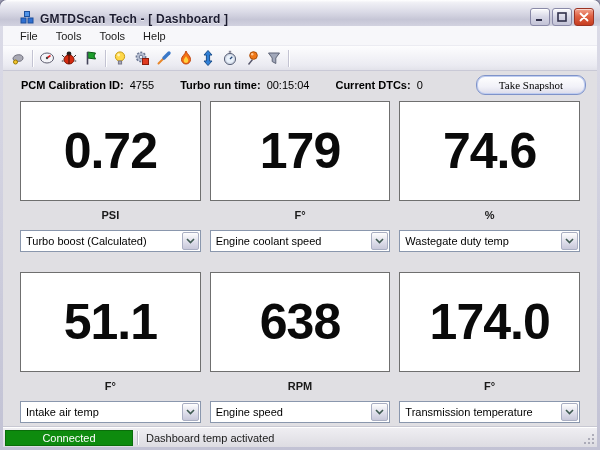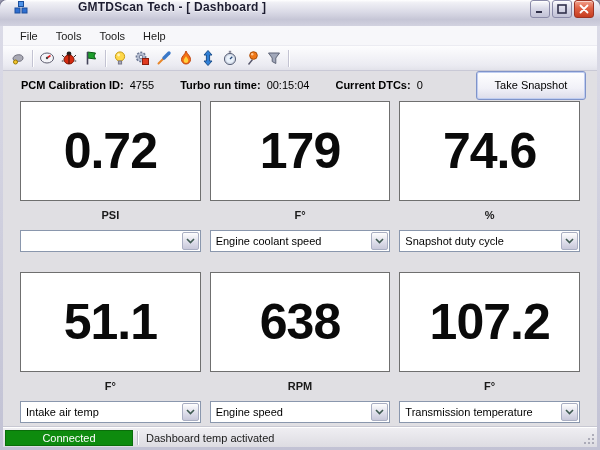--- a/index.html
+++ b/index.html
@@ -6,24 +6,23 @@
   html,body { background:#9a9ab0; font-family:"Liberation Sans", sans-serif; }
   .window{
     position:relative; width:600px; height:450px;
     border-radius:7px 7px 0 0;
     background:linear-gradient(180deg,#dcdce8,#c2c2d4);
     box-shadow:0 0 0 1px #77778f;
     overflow:hidden;
   }
   
   .titlebar{
-    height:26px; display:flex; align-items:flex-start; padding:0 6px 0 13px;
+    height:26px; display:flex; align-items:flex-end; padding:0 6px 0 19px;
     background:linear-gradient(180deg,#ffffff 0%,#f0f0f5 10%,#dbdbe7 45%,#c6c6d6 75%,#d2d2e0 100%);
     border-radius:7px 7px 0 0;
-    gap:44px;
   }
   .title-icon{ width:16px; height:16px; margin-right:5px; flex:0 0 auto; }
   .title-text{ font-size:12px; font-weight:bold; color:#1c1c30; letter-spacing:0.2px;
     text-shadow:0 1px 0 rgba(255,255,255,.6); flex:1; white-space:nowrap; overflow:hidden; }
   .winbtns{ display:flex; gap:2px; }
   .winbtn{
     width:20px; height:18px; border-radius:3px; border:1px solid #8a8aa8;
     background:linear-gradient(180deg,#fbfbfd,#d7d7e6 50%,#c2c2d6);
     display:flex; align-items:center; justify-content:center;
     box-shadow:inset 0 1px 0 #fff;
@@ -52,25 +51,25 @@
   .tsep{ width:1px; height:17px; background:#c3c3d2; margin:0 3px; box-shadow:1px 0 0 #fff; }
   
   .infobar{
     height:28px; flex:0 0 auto; display:flex; align-items:center; padding:0 11px 0 18px;
     font-size:11px; color:#000;
   }
   .info-label{ font-weight:bold; }
   .info-value{ margin-left:6px; }
   .info-group{ display:flex; align-items:flex-start; margin-right:26px; }
   .snapshot-btn{
-    margin-left:auto; width:110px; height:29px; border-radius:3px;
+    margin-left:auto; width:110px; height:20px; border-radius:9px;
     border:1px solid #7f93c9; background:linear-gradient(180deg,#ffffff,#f1f1f8 60%,#dcdcea);
     box-shadow:inset 0 0 0 1px #bfcdf1;
     font-size:11px; color:#000; display:flex; align-items:center; justify-content:center;
-    font-family:Liberation Sans, sans-serif;
+    font-family:Liberation Serif, serif;
   }
   
   .dashboard{
     flex:1 1 auto; padding:2px 17px 0 17px;
     display:grid; grid-template-columns:repeat(3,1fr); gap:20px 9px;
     align-content:start;
   }
   .gauge-box{
     height:100px; background:#fff; border:1px solid #6f6f6f;
     display:flex; align-items:center; justify-content:center;
@@ -252,20 +251,21 @@
     </div>
 
     <div class="dashboard">
 
       <div>
         <div class="gauge-box">
           <span class="gauge-value">0.72</span>
         </div>
         <div class="gauge-unit">PSI</div>
         <div class="combo">
+          <span class="combo-text">Turbo boost (Calculated)</span>
           <span class="combo-btn">
             <svg width="9" height="6" viewBox="0 0 9 6">
                 <path d="M1 1 L4.5 4.5 L8 1" fill="none" stroke="#3f5a52" stroke-width="1.6"></path>
               </svg>
           </span>
         </div>
       </div>
 
       <div>
         <div class="gauge-box">
@@ -281,21 +281,21 @@
           </span>
         </div>
       </div>
 
       <div>
         <div class="gauge-box">
           <span class="gauge-value">74.6</span>
         </div>
         <div class="gauge-unit">%</div>
         <div class="combo">
-          <span class="combo-text">Snapshot duty cycle</span>
+          <span class="combo-text">Wastegate duty temp</span>
           <span class="combo-btn">
             <svg width="9" height="6" viewBox="0 0 9 6">
                 <path d="M1 1 L4.5 4.5 L8 1" fill="none" stroke="#3f5a52" stroke-width="1.6"></path>
               </svg>
           </span>
         </div>
       </div>
 
       <div>
         <div class="gauge-box">
@@ -322,21 +322,21 @@
           <span class="combo-btn">
             <svg width="9" height="6" viewBox="0 0 9 6">
                 <path d="M1 1 L4.5 4.5 L8 1" fill="none" stroke="#3f5a52" stroke-width="1.6"></path>
               </svg>
           </span>
         </div>
       </div>
 
       <div>
         <div class="gauge-box">
-          <span class="gauge-value">107.2</span>
+          <span class="gauge-value">174.0</span>
         </div>
         <div class="gauge-unit">F°</div>
         <div class="combo">
           <span class="combo-text">Transmission temperature</span>
           <span class="combo-btn">
             <svg width="9" height="6" viewBox="0 0 9 6">
                 <path d="M1 1 L4.5 4.5 L8 1" fill="none" stroke="#3f5a52" stroke-width="1.6"></path>
               </svg>
           </span>
         </div>

